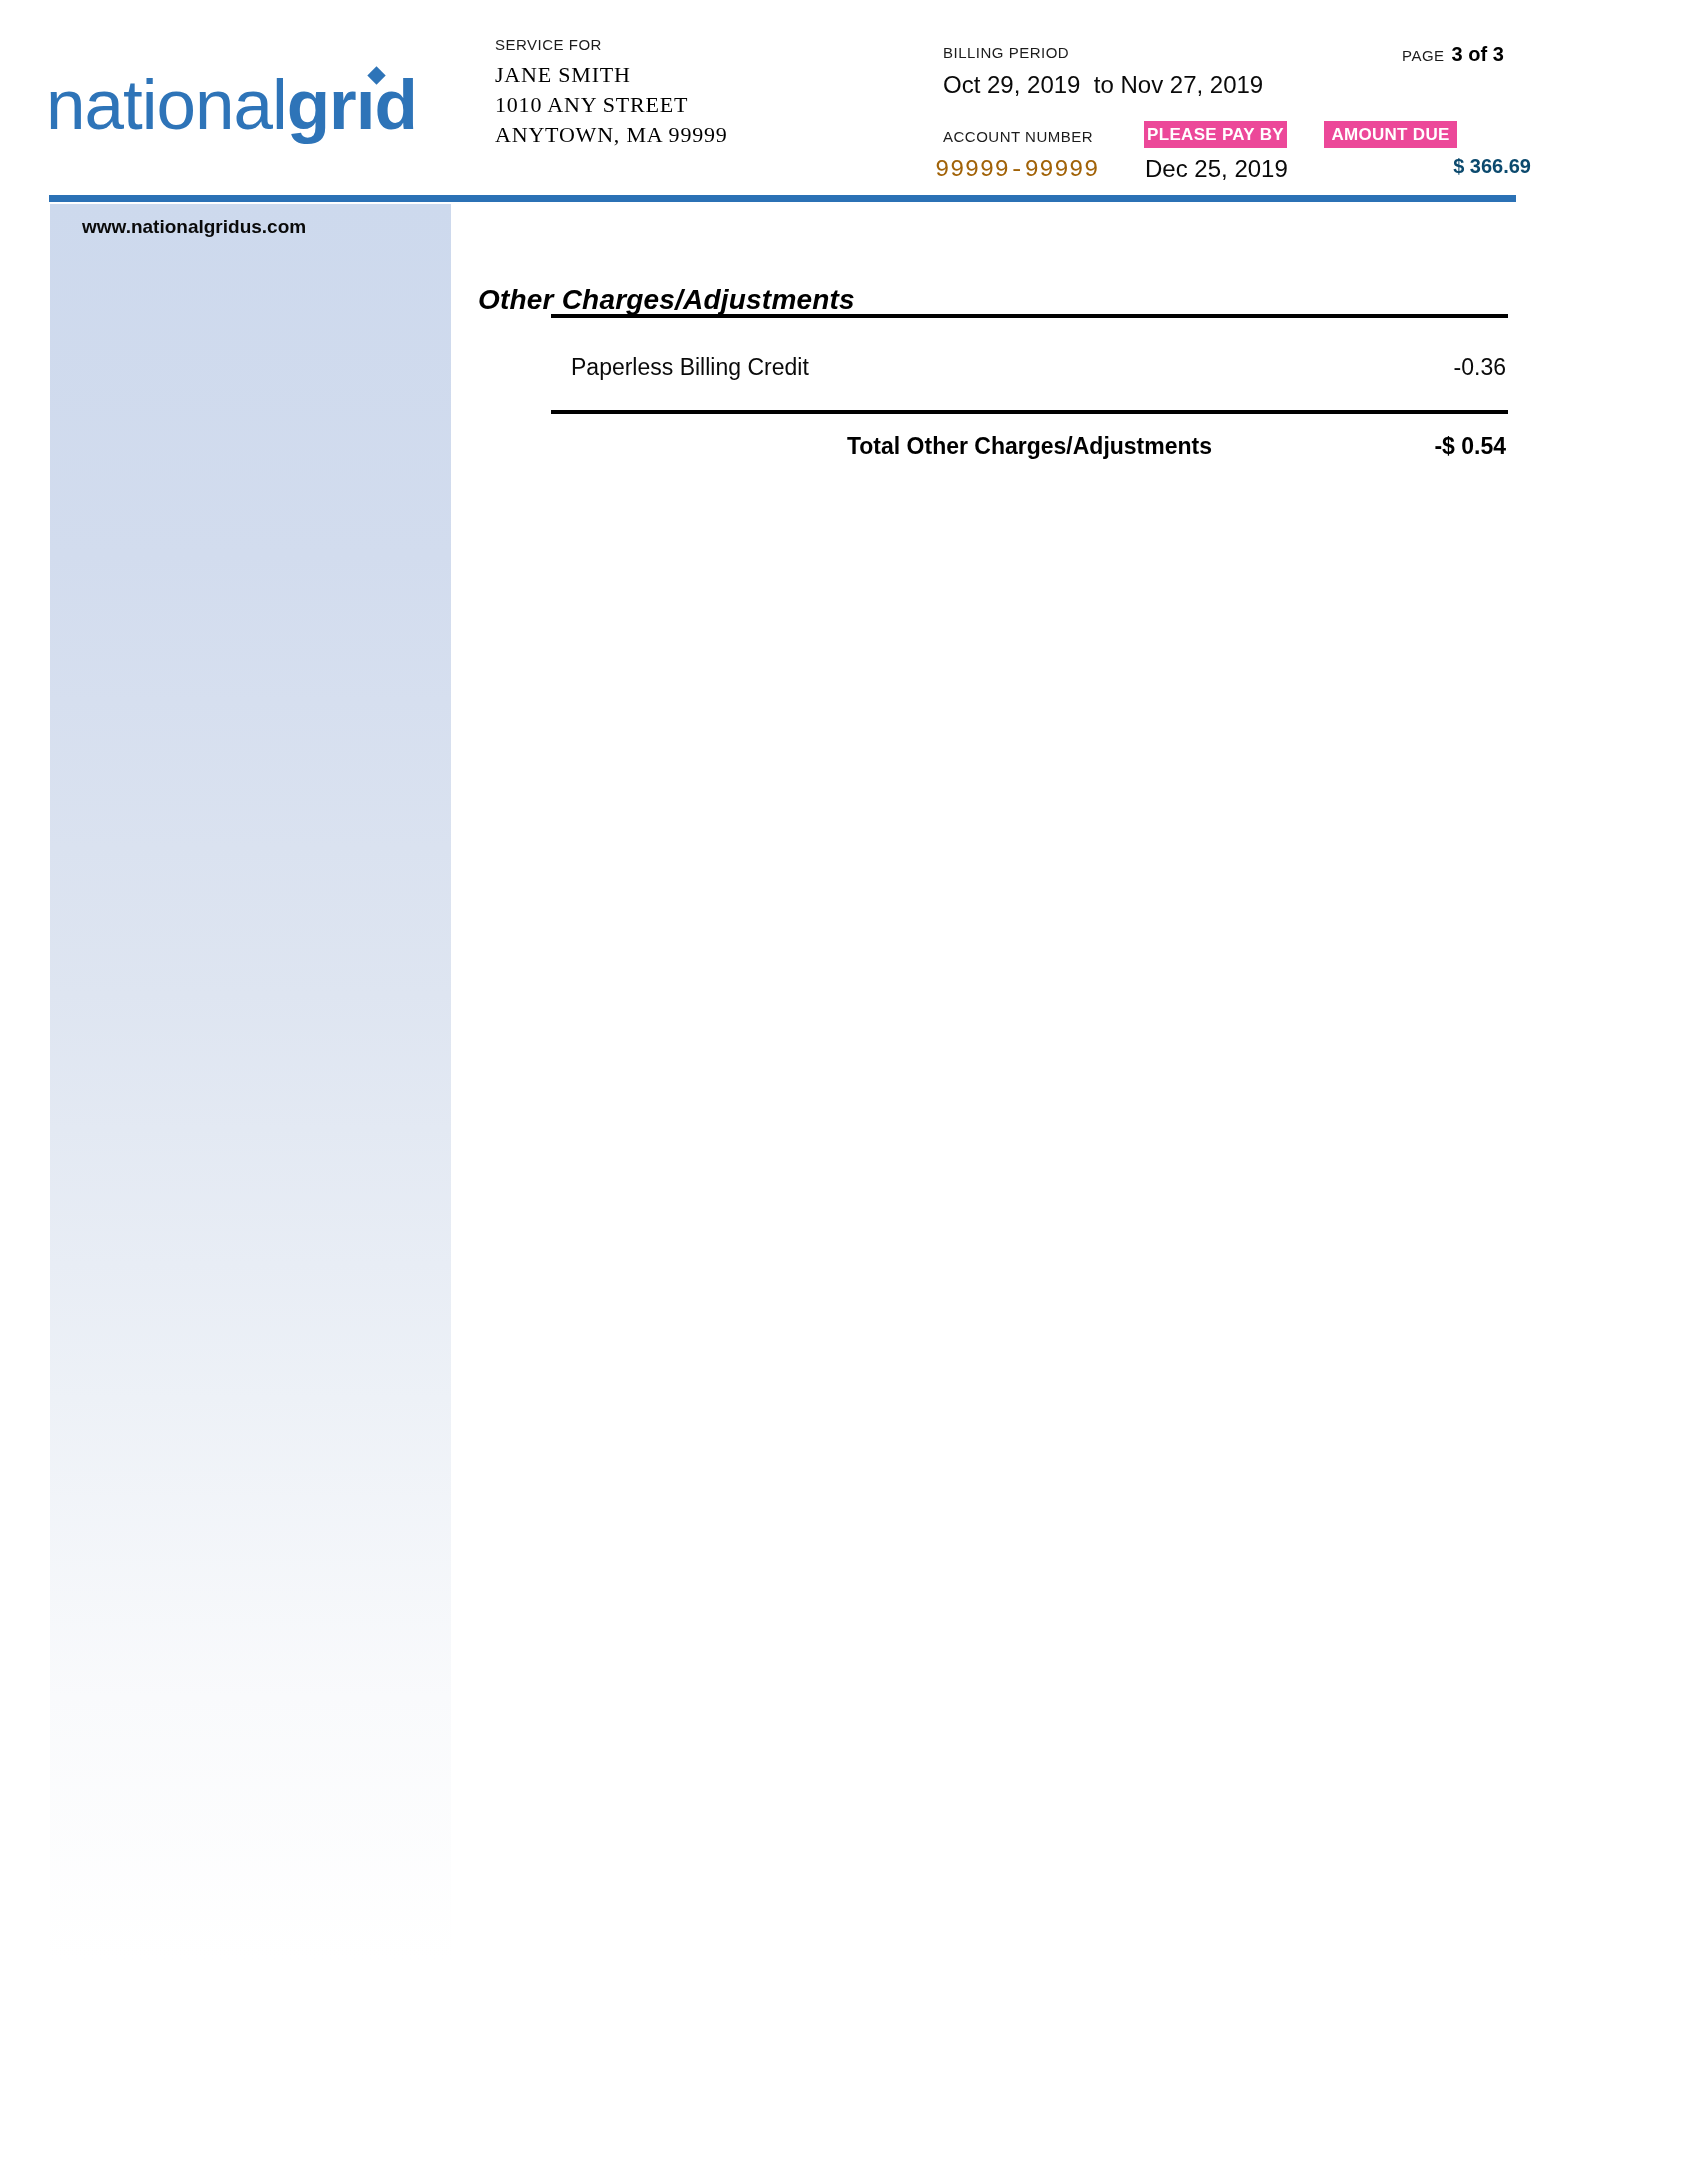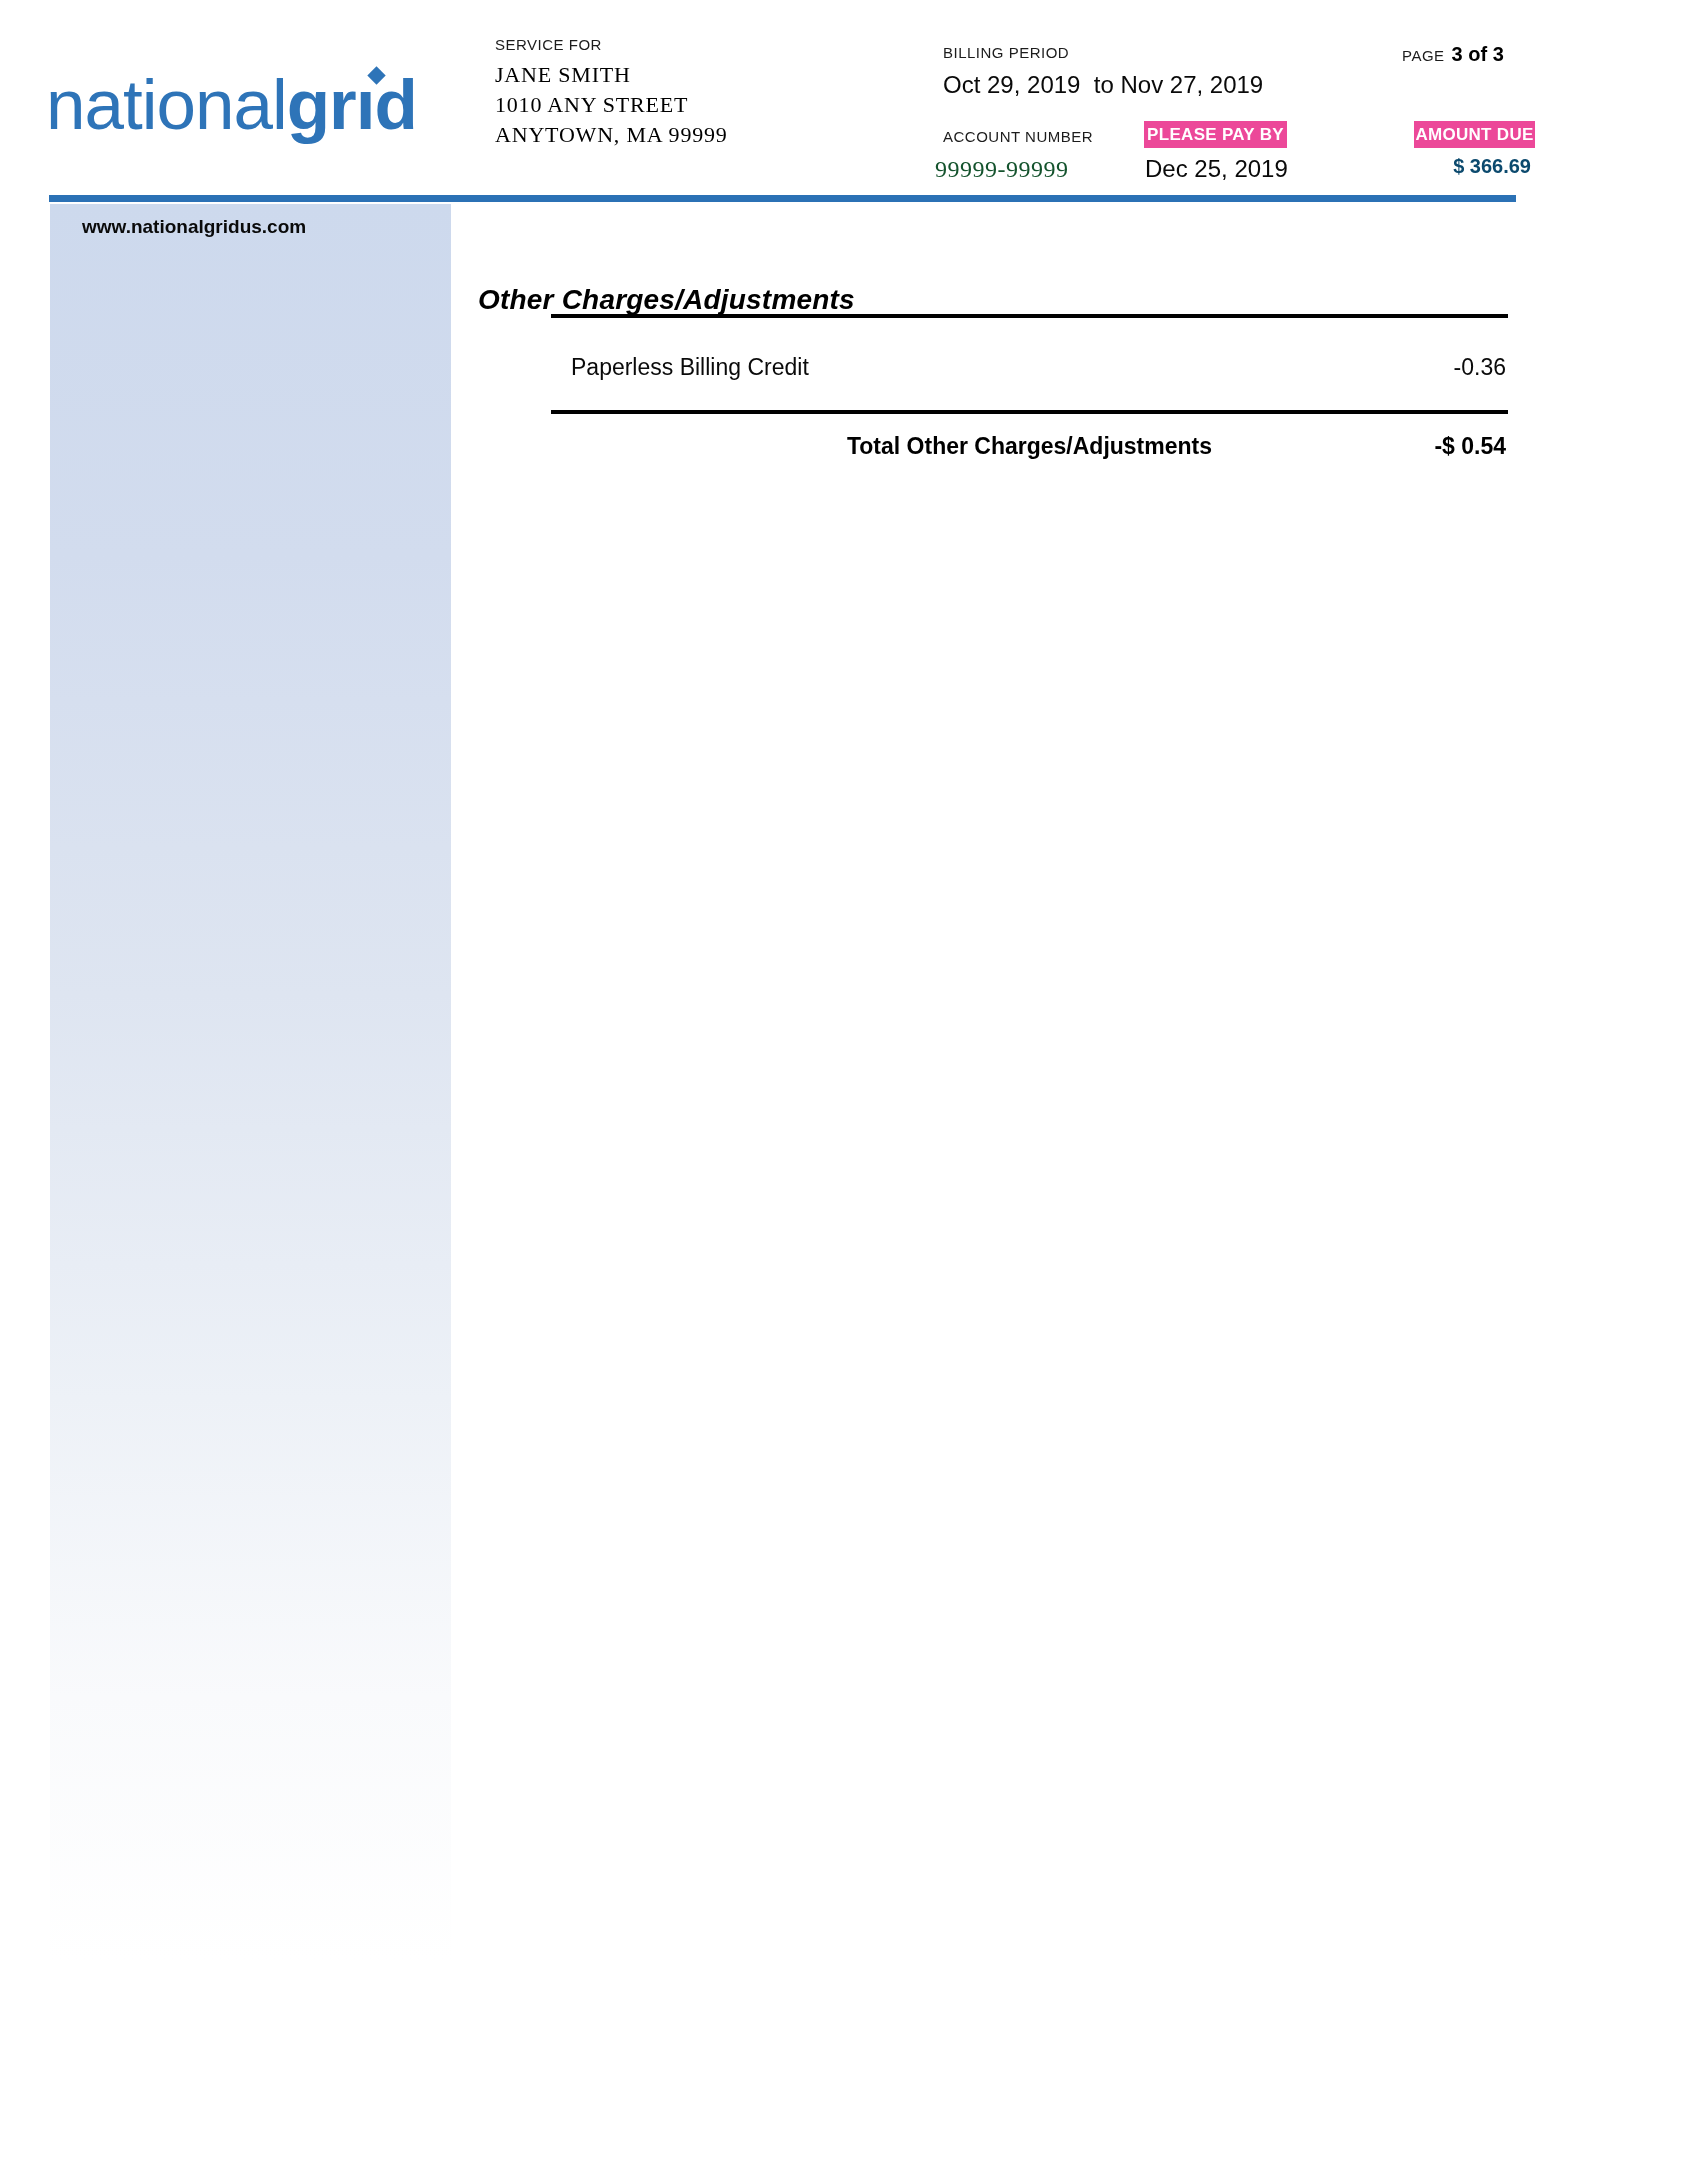--- a/index.html
+++ b/index.html
@@ -70,25 +70,25 @@
     color: #ffffff;
     font-weight: bold;
     font-size: 17px;
     letter-spacing: 0.3px;
     display: flex;
     align-items: center;
     justify-content: center;
     white-space: nowrap;
   }
   .box-payby  { left: 1144px; width: 143px; }
-  .box-amount { left: 1414px; width: 121px; }
+  .box-amount { left: 1324px; width: 133px; }
   .account-value {
     position: absolute; left: 935px; top: 156px;
-    font-family: Liberation Serif, serif;
-    font-size: 24px; letter-spacing: 0.5px; color: #14532d;
+    font-family: Liberation Mono, monospace;
+    font-size: 24px; letter-spacing: 0.5px; color: #a16207;
   }
   .payby-value  { position: absolute; left: 1145px; top: 155px; font-size: 24px; color: #0a0a0a; text-align: right; }
   .amount-value { position: absolute; right: 152px; top: 155px; font-size: 20px; font-weight: bold; color: #0c4a6e; }
 
   
   .divider {
     position: absolute;
     left: 49px;
     top: 195px;
     width: 1467px;

